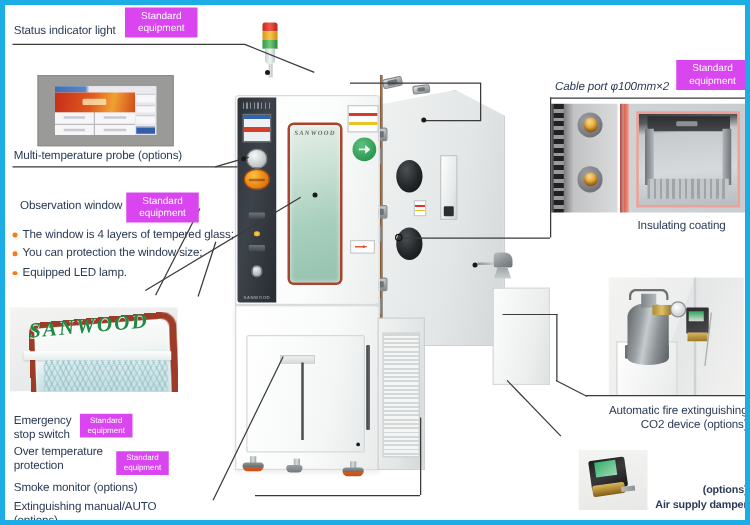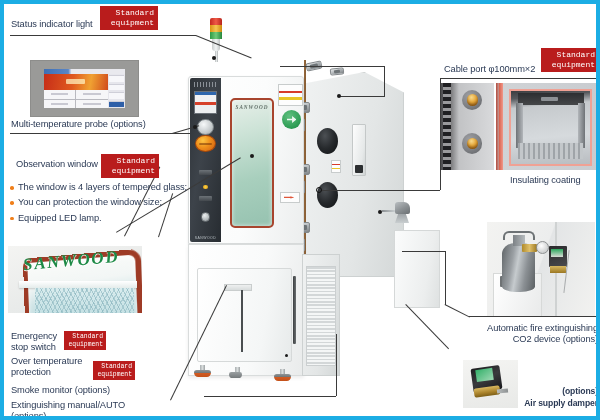--- a/index.html
+++ b/index.html
@@ -27,28 +27,27 @@
     line-height: 11.4px;
     white-space: pre-line;
     letter-spacing: -0.1px;
   }
   .lbl.right { text-align: right; }
   .lbl.bold { font-weight: bold; }
 
   
   .badge {
     position: absolute;
-    background: #b91c1c;
+    background: #d946ef;
     color: #ffffff;
     font-size: 8px;
     line-height: 9.6px;
-    text-align: right;
+    text-align: center;
     padding: 2px 4px 2.5px;
     white-space: pre-line;
-    font-family: Liberation Mono, monospace;
   }
   .badge.sm { font-size: 6.4px; line-height: 7.7px; padding: 2px 3px; }
 
   
   .leader { position: absolute; background: #3A3A3A; }
   .leader.h { height: 1px; }
   .leader.v { width: 1px; }
   .diag {
     position: absolute;
     height: 1px;
@@ -816,21 +815,21 @@
   <div class="lbl" style="left:7px; top:352px; width:82px;">Over temperature
 protection</div>
 
   <div class="lbl" style="left:7px; top:381px; width:130px;">Smoke monitor (options)</div>
 
   <div class="lbl" style="left:7px; top:396px; width:150px;">Extinguishing manual/AUTO
  (options)</div>
 
 
 
-  <div class="lbl" style="left:440px; top:60px; width:112px;">Cable port  φ100mm×2</div>
+  <div class="lbl" style="left:440px; top:60px; width:112px;font-style:italic;">Cable port  φ100mm×2</div>
 
   <div class="lbl" style="left:506px; top:171px; width:92px;">Insulating coating</div>
 
   <div class="lbl right" style="left:466px; top:319px; width:128px;">Automatic fire extinguishing
 CO2 device (options)</div>
 
   <div class="lbl right bold" style="left:486px; top:382px; width:108px; font-size:8.6px;">(options)</div>
 
   <div class="lbl right bold" style="left:486px; top:394px; width:108px; font-size:8.6px;">Air supply damper</div>
 

